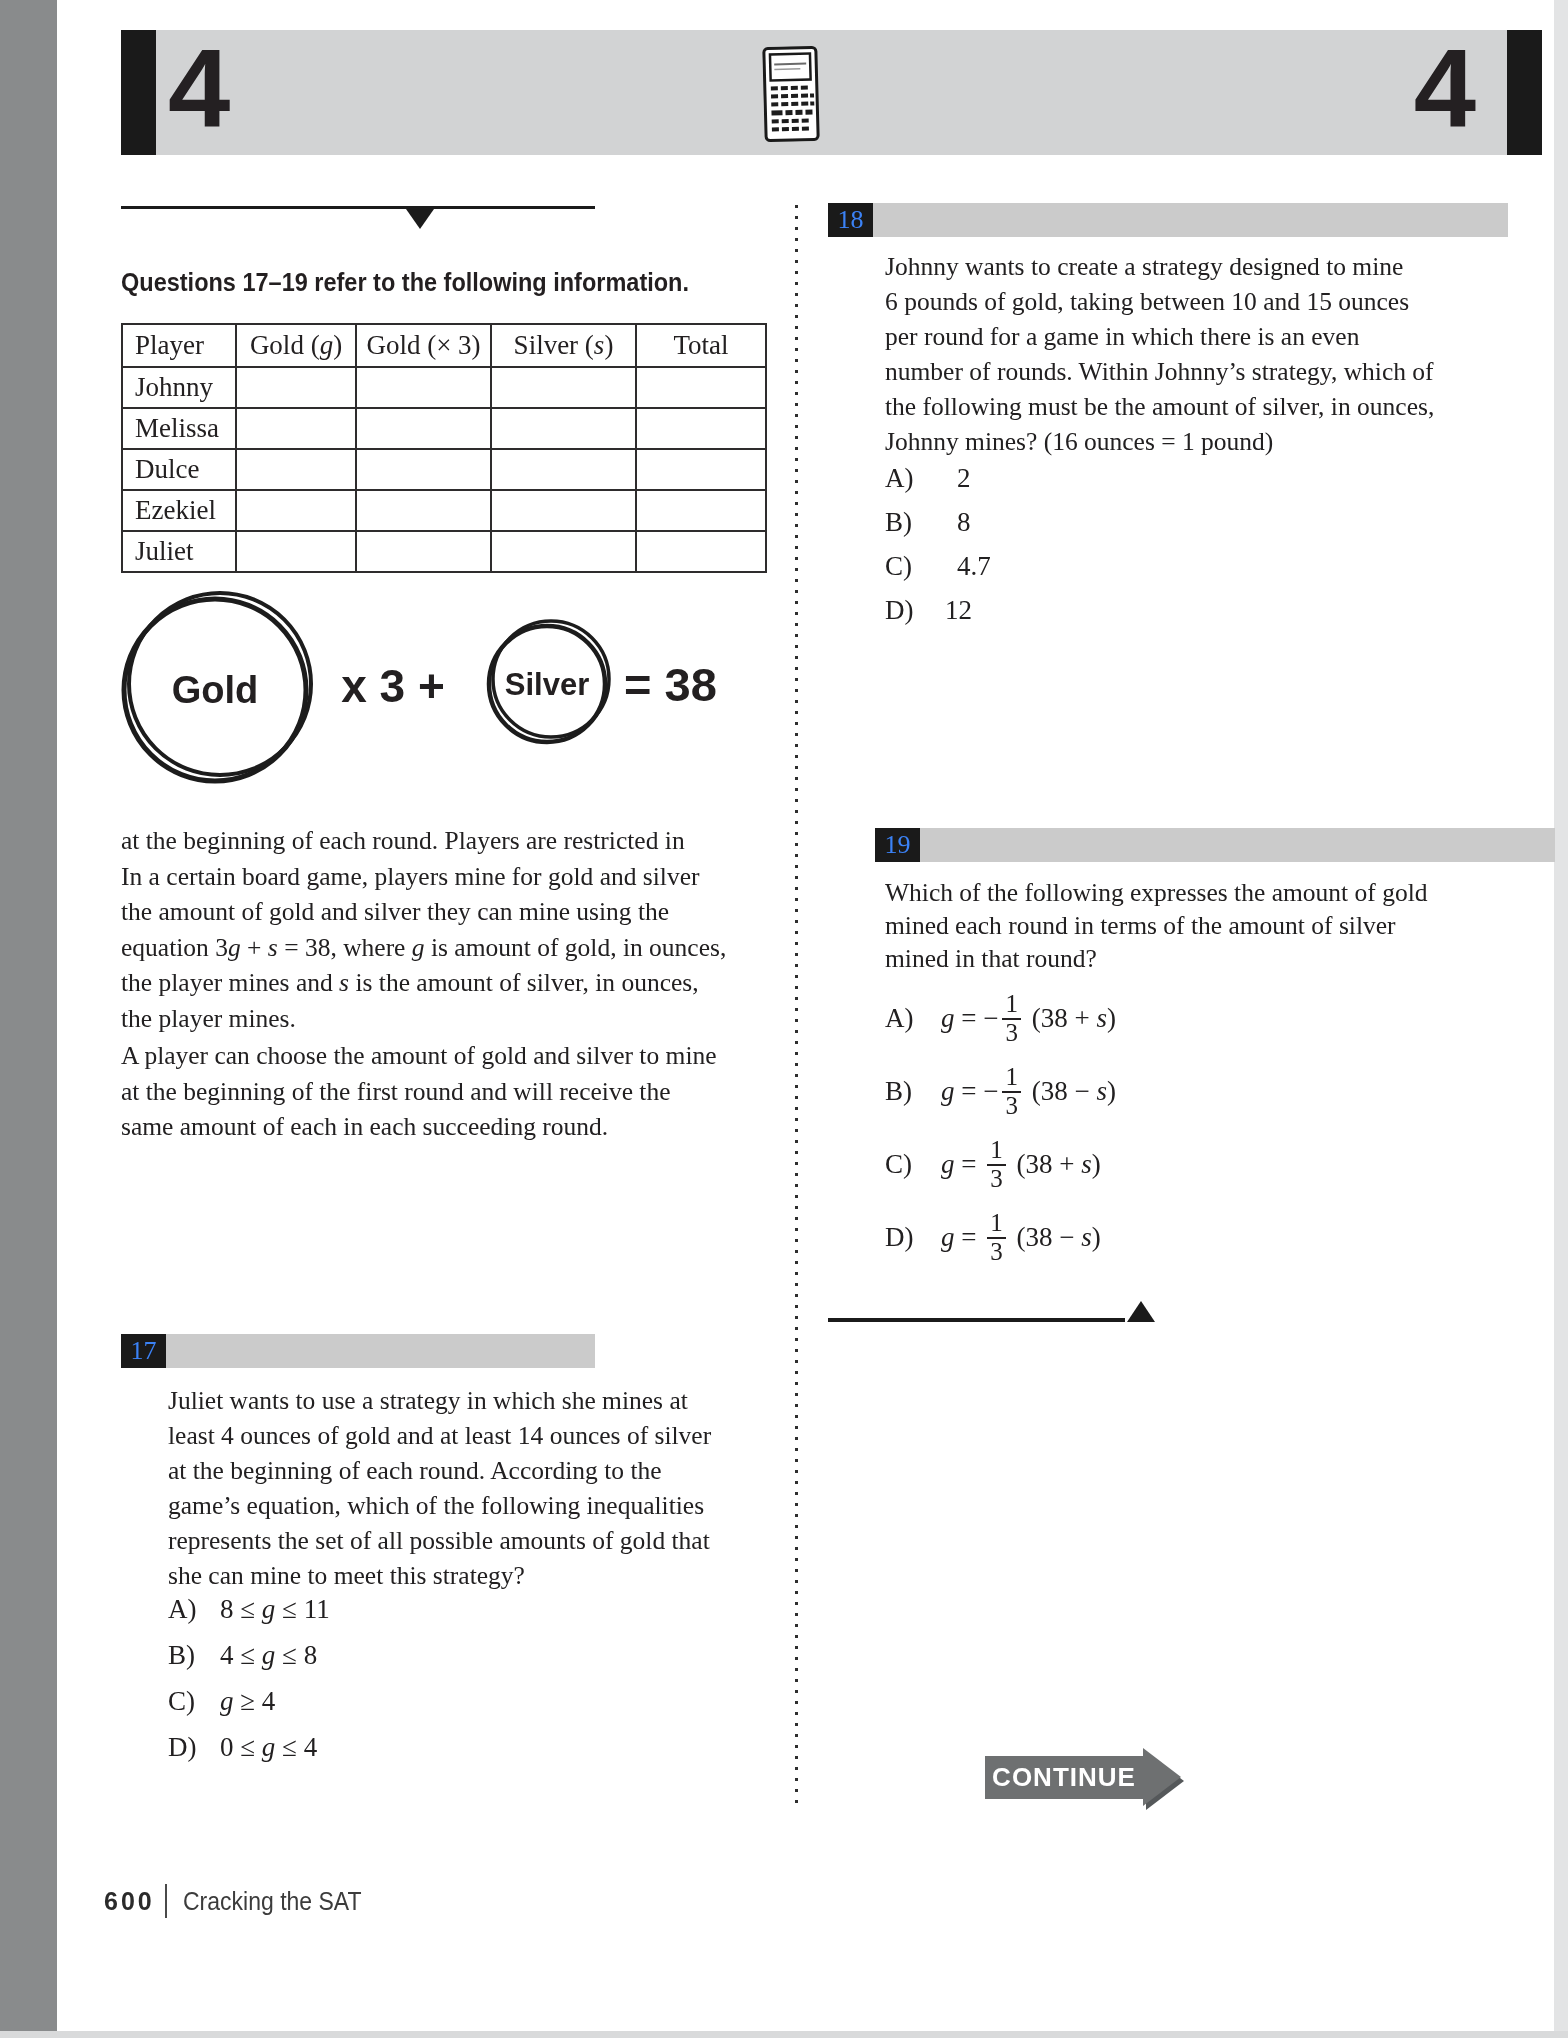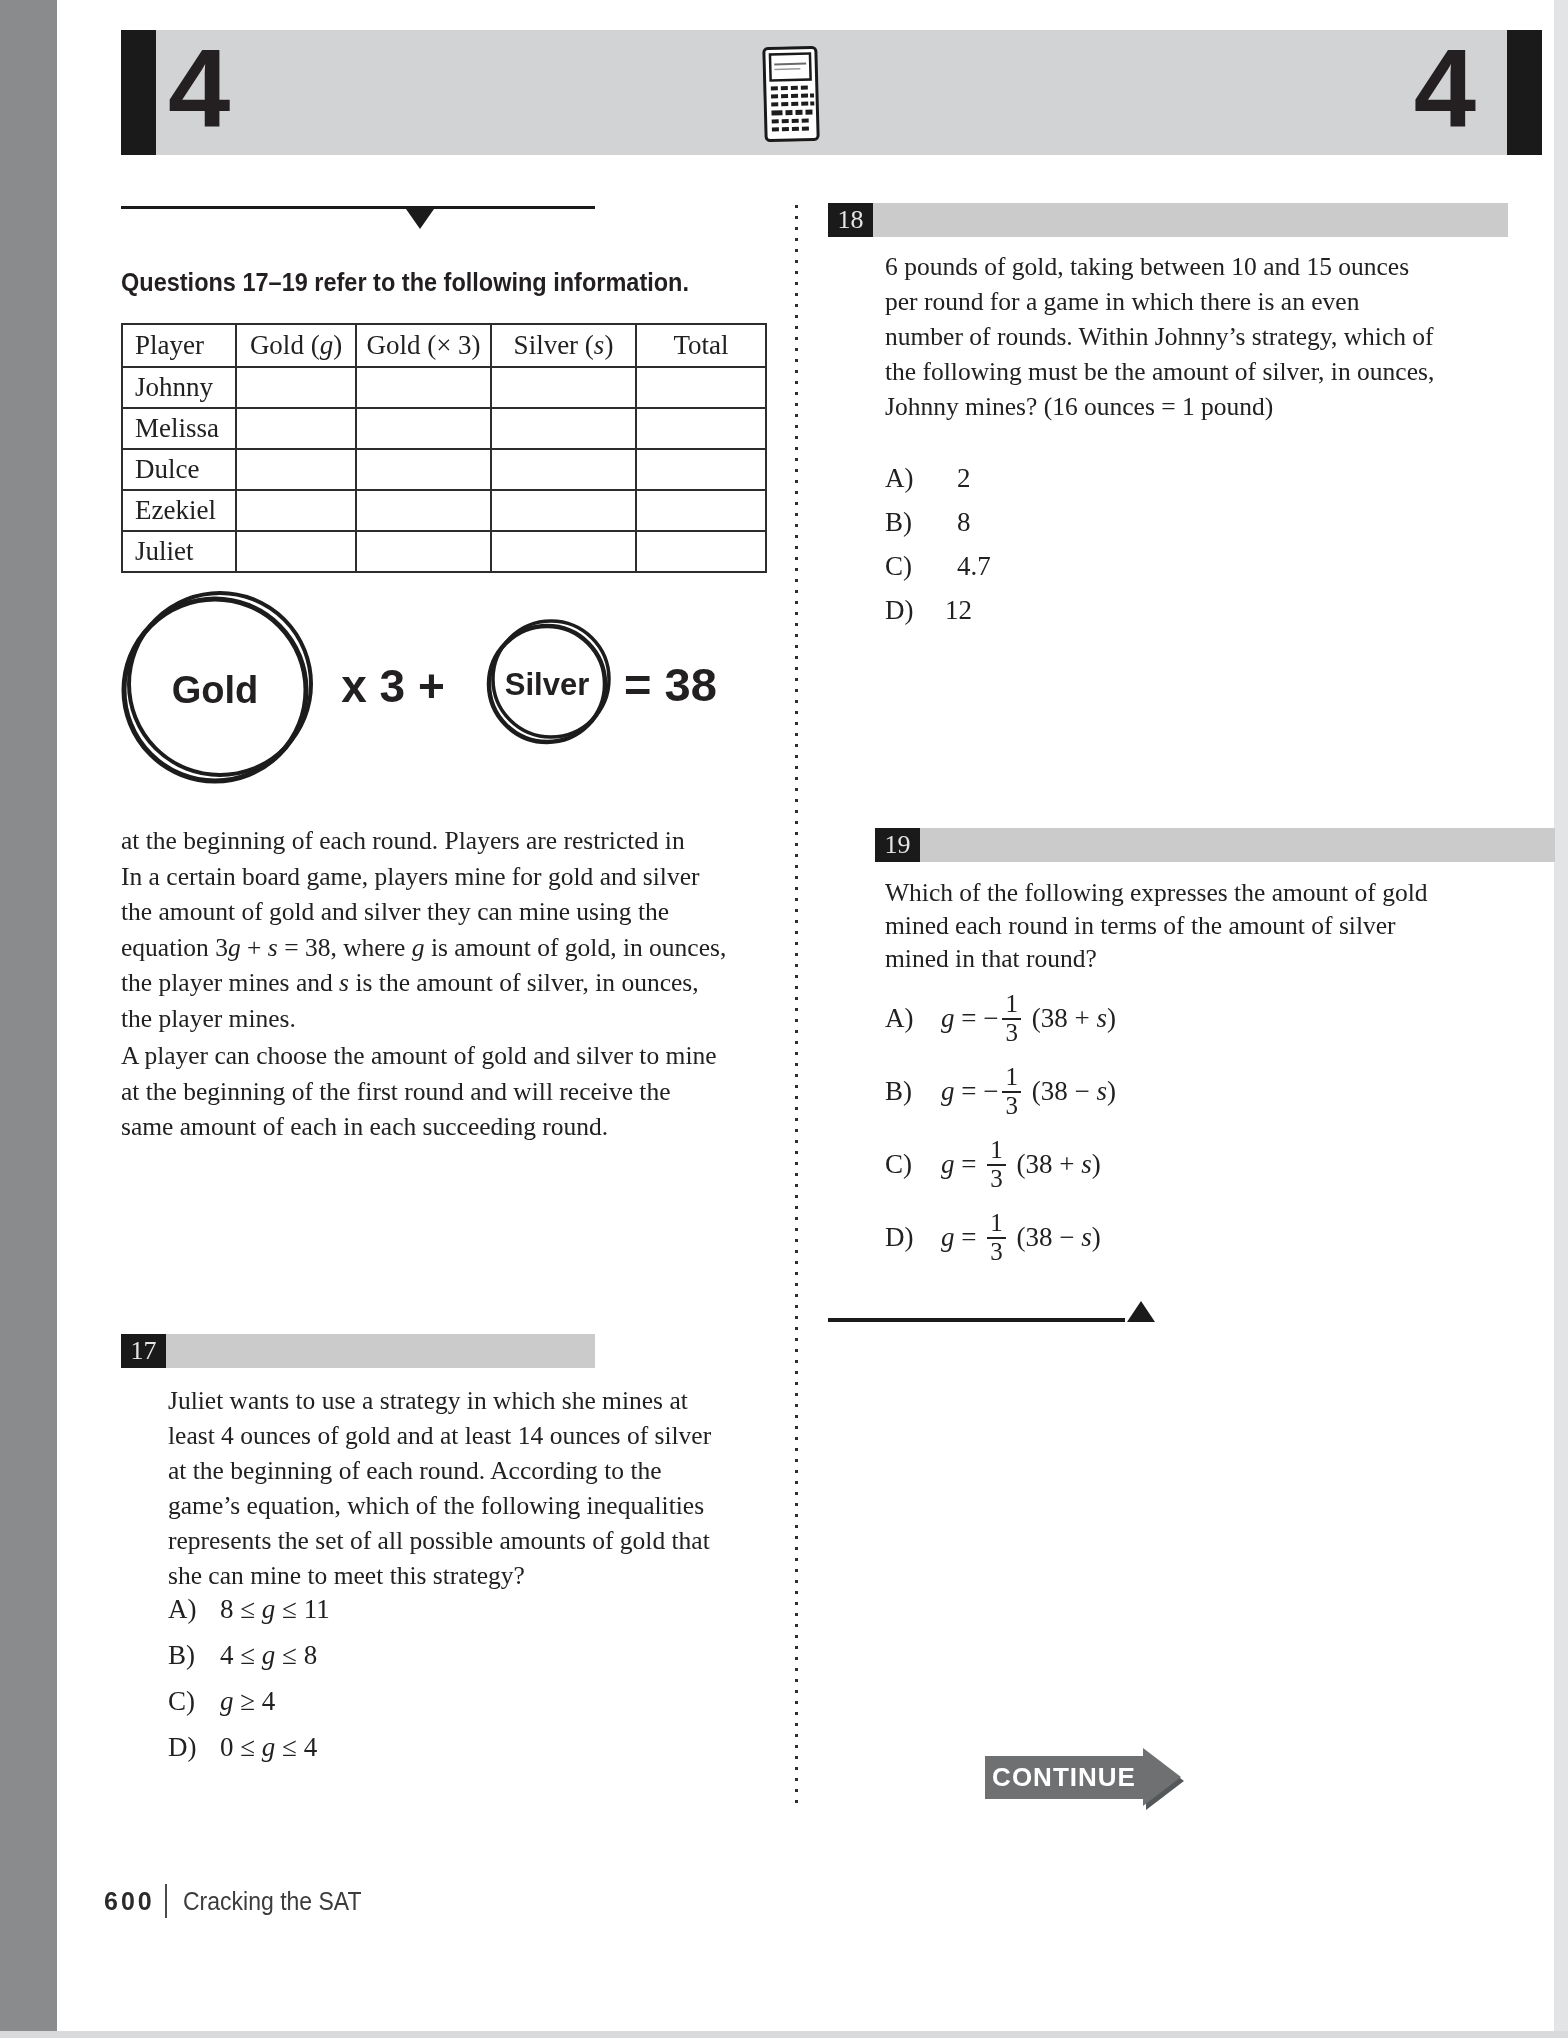--- a/index.html
+++ b/index.html
@@ -34,21 +34,21 @@
   #ref-table .name{text-align:left;padding-left:12px;}
   
   #coin-diagram{left:121px;top:585px;width:660px;height:205px;}
   
   .pline{white-space:pre;font-size:25.5px;line-height:35.5px;}
   .it{font-style:italic;}
   #para1{left:121px;top:823px;}
   #para2{left:121px;top:1038px;}
   
   .qbar{height:34px;display:flex;}
-  .qnum{width:45px;height:34px;background:#1a1a1a;color:#e5e5e5;font-size:26px;
+  .qnum{width:45px;height:34px;background:#1a1a1a;color:#3b82f6;font-size:26px;
         display:flex;align-items:center;justify-content:center;}
   .qgray{flex:1;height:34px;background:#cbcbcb;}
   
   .qtext .pline{font-size:25.5px;line-height:35px;}
   .optrow{display:flex;align-items:center;white-space:pre;font-size:27px;}
   .letter{display:inline-block;width:56px;}
   .mathline{display:flex;align-items:center;}
   .mathline span{white-space:pre;}
   .frac{display:inline-block;text-align:center;font-size:25px;line-height:1.05;margin:0 4px;}
   .fnum{display:block;padding:0 3px;}
@@ -249,20 +249,21 @@
     </div>
   </div>
 
   <div class="abs" id="divider"></div>
 
   <div class="abs qbar" style="left:828px;top:203px;width:680px;">
     <div class="qnum">18</div>
     <div class="qgray"></div>
   </div>
   <div class="abs qtext" style="left:885px;top:249px;width:630px;">
+    <div class="pline">Johnny wants to create a strategy designed to mine</div>
     <div class="pline">6 pounds of gold, taking between 10 and 15 ounces</div>
     <div class="pline">per round for a game in which there is an even</div>
     <div class="pline">number of rounds. Within Johnny’s strategy, which of</div>
     <div class="pline">the following must be the amount of silver, in ounces,</div>
     <div class="pline">Johnny mines? (16 ounces = 1 pound)</div>
   </div>
   <div class="abs" id="q18-options" style="left:885px;top:456px;">
     <div class="optrow">
       <span class="letter">A)</span>
       <span>2</span>

